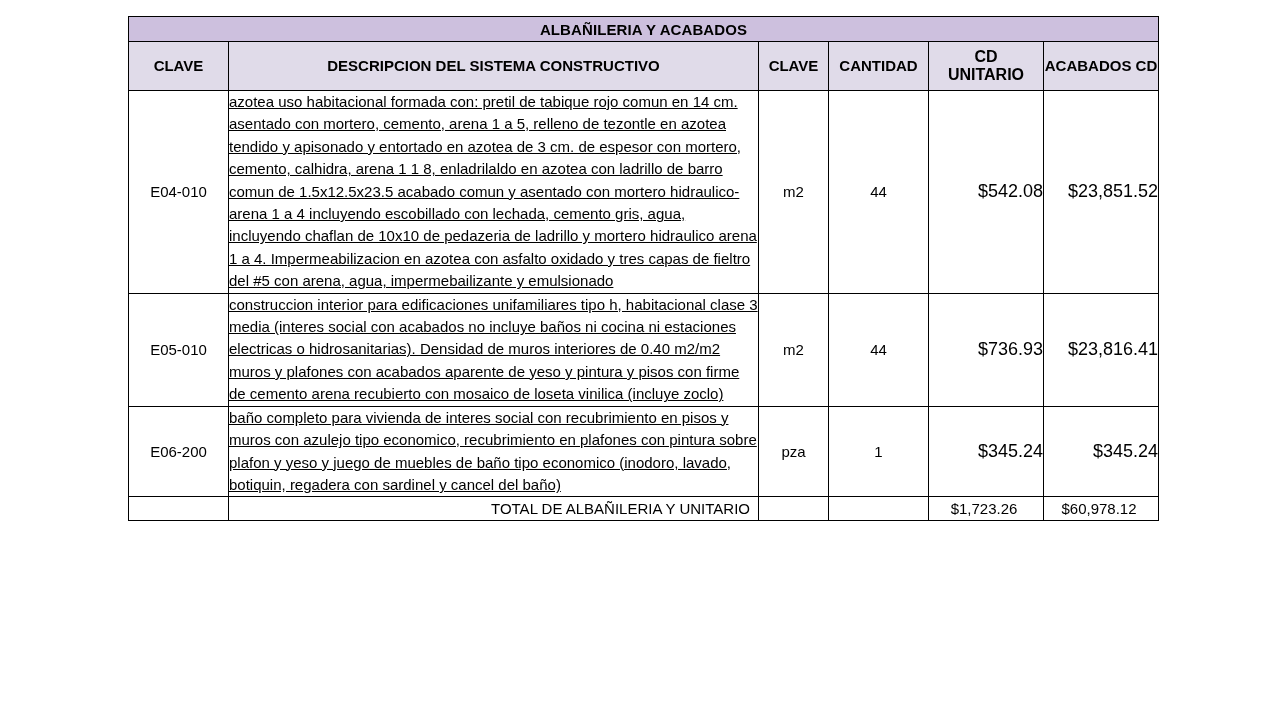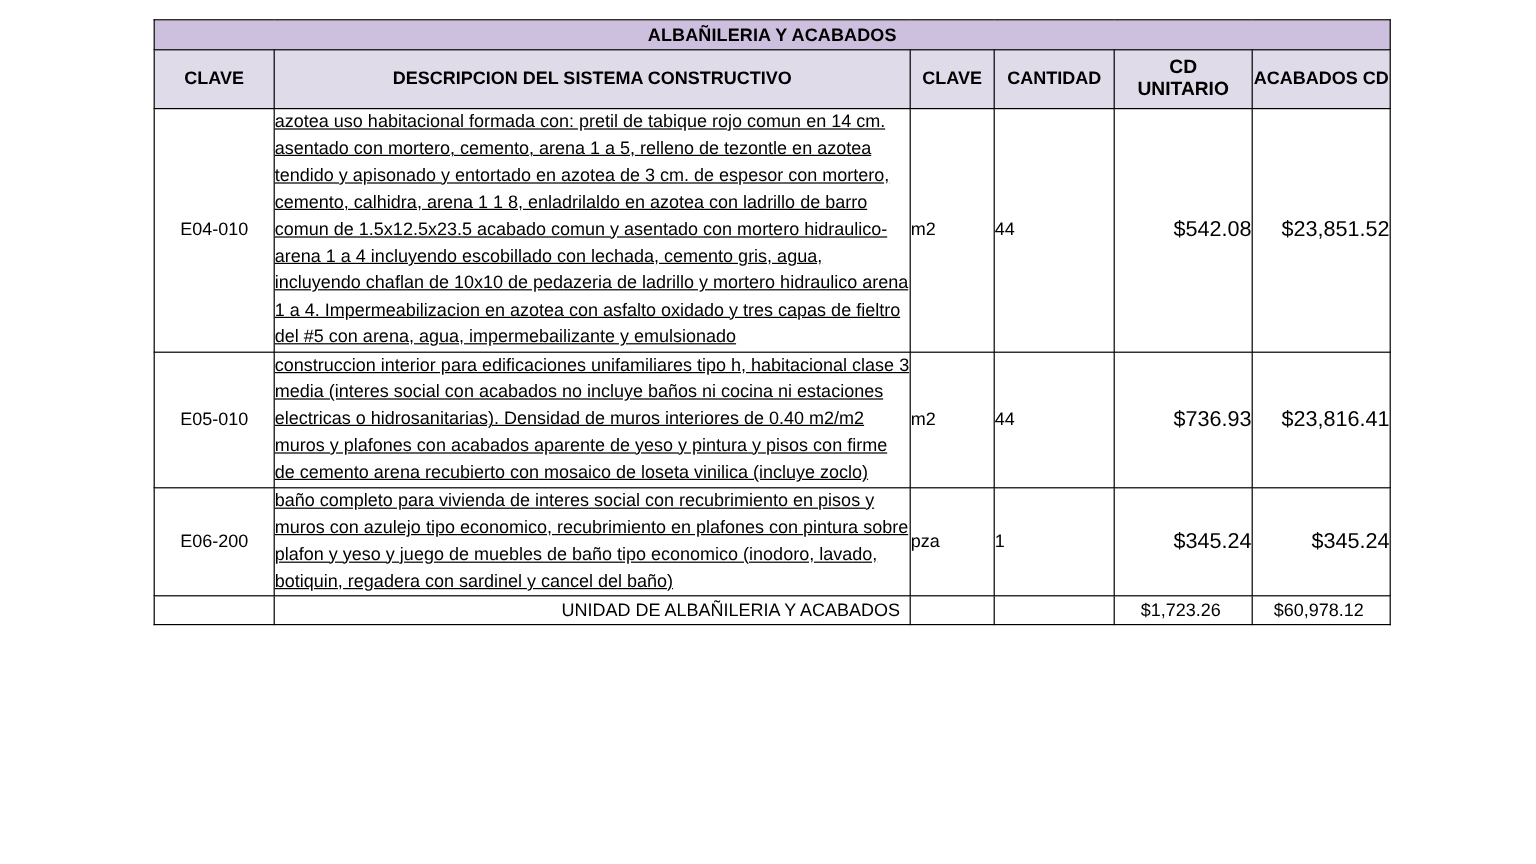--- a/index.html
+++ b/index.html
@@ -77,20 +77,21 @@
   .cell-desc {
     text-align: left;
     font-size: 15px;
     line-height: 22.4px;
     padding: 6px 8px 6px 8px;
     vertical-align: top;
     text-decoration: underline;
   }
   .cell-unidad,
   .cell-cantidad {
+    text-align: center;
     font-size: 15px;
     padding: 0 4px;
   }
   .cell-money {
     text-align: right;
     font-size: 18px;
     padding: 0 8px 0 4px;
     white-space: nowrap;
   }
 
@@ -166,21 +167,21 @@
         <td class="cell-clave">E06-200</td>
         <td class="cell-desc">baño completo para vivienda de interes social con recubrimiento en pisos y muros con azulejo tipo economico, recubrimiento en plafones con pintura sobre plafon y yeso y juego de muebles de baño tipo economico (inodoro, lavado, botiquin, regadera con sardinel y cancel del baño)</td>
         <td class="cell-unidad">pza</td>
         <td class="cell-cantidad">1</td>
         <td class="cell-money">$345.24</td>
         <td class="cell-money">$345.24</td>
       </tr>
 
       <tr class="total-row">
         <td class="t-empty"></td>
-        <td class="t-label">UNIDAD DE ALBAÑILERIA Y ACABADOS</td>
+        <td class="t-label">TOTAL DE ALBAÑILERIA Y UNITARIO</td>
         <td class="t-empty"></td>
         <td class="t-empty"></td>
         <td class="t-money">$1,723.26</td>
         <td class="t-money">$60,978.12</td>
       </tr>
     </tbody>
   </table>
 
 </div>
 

